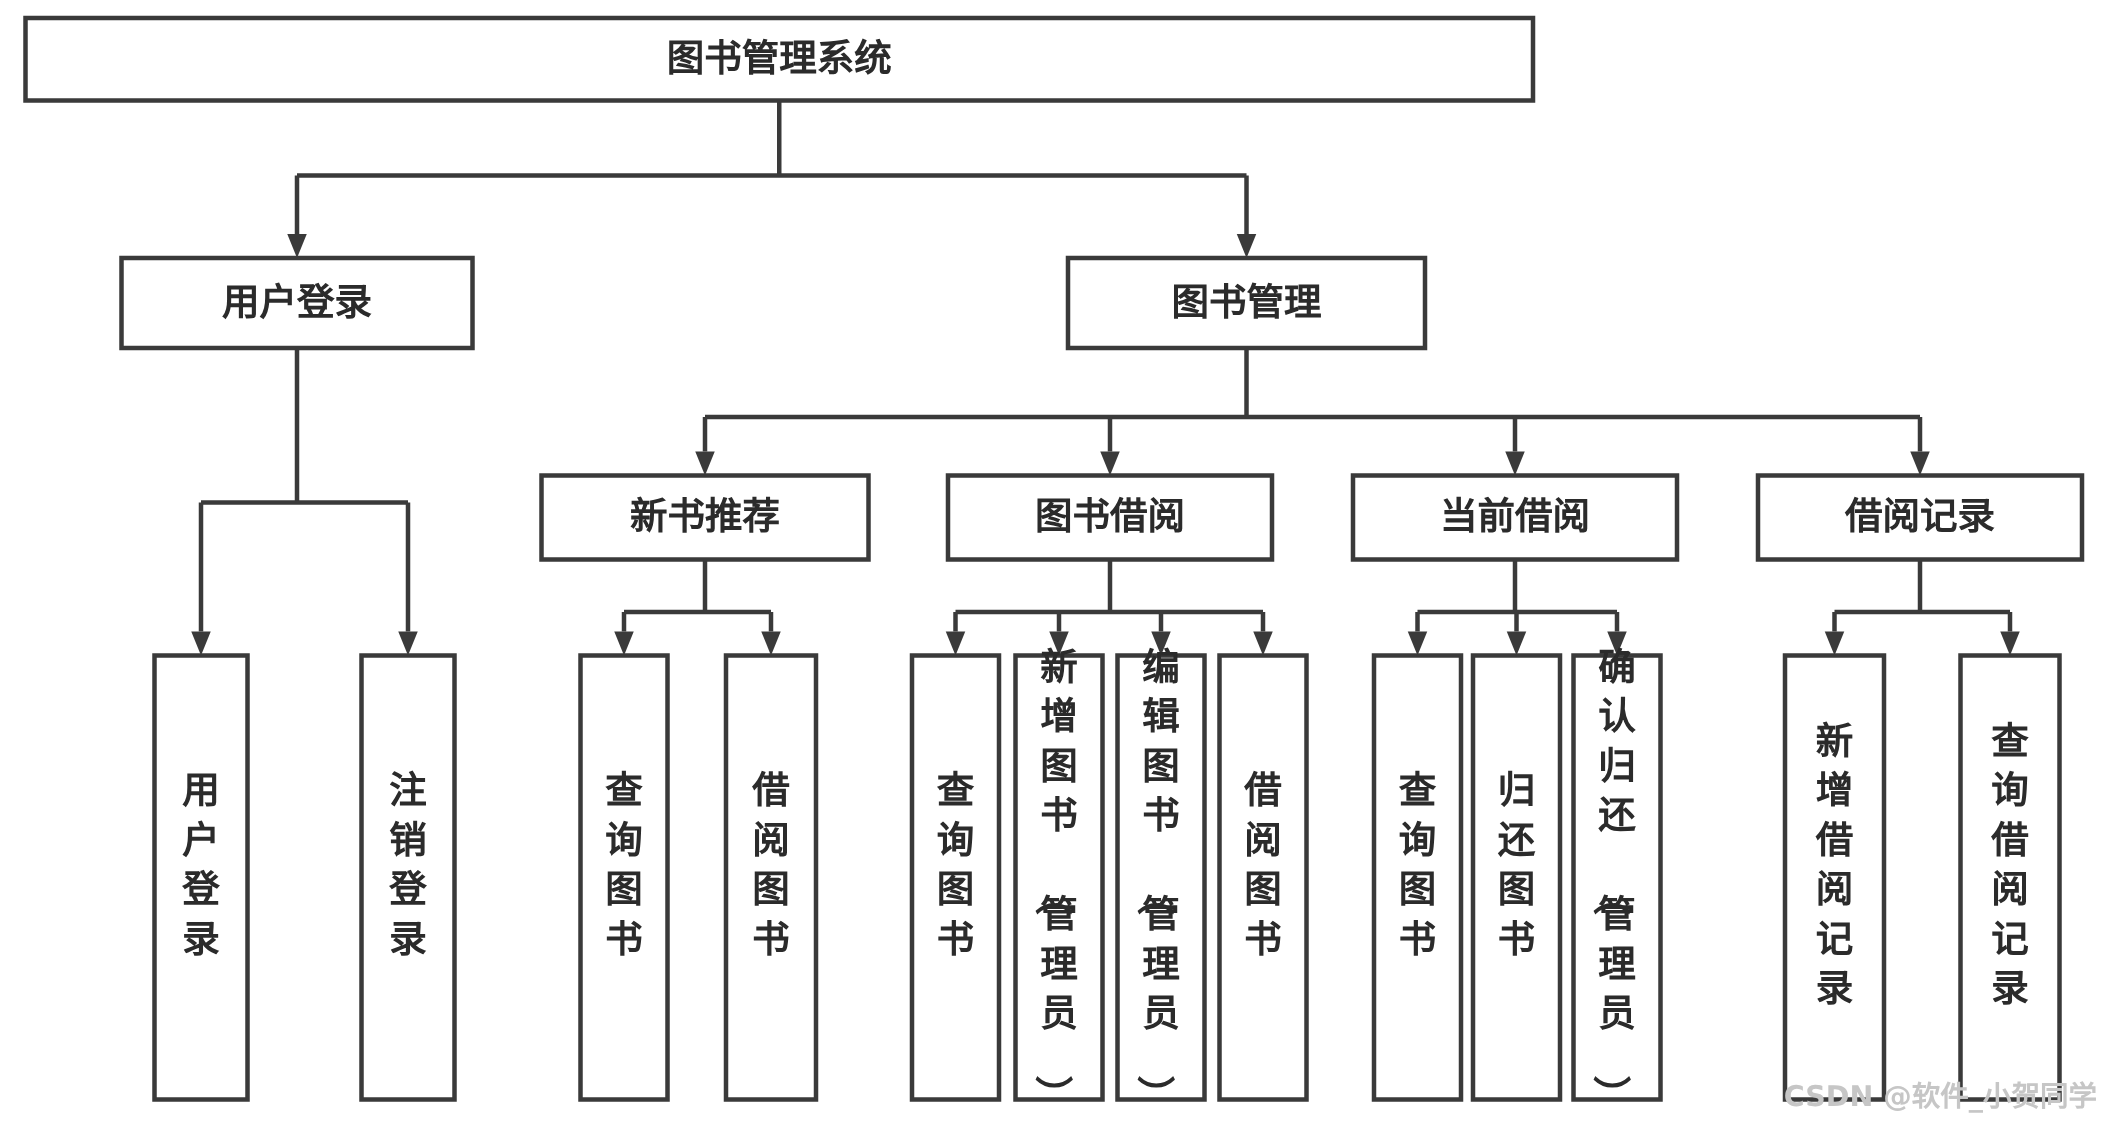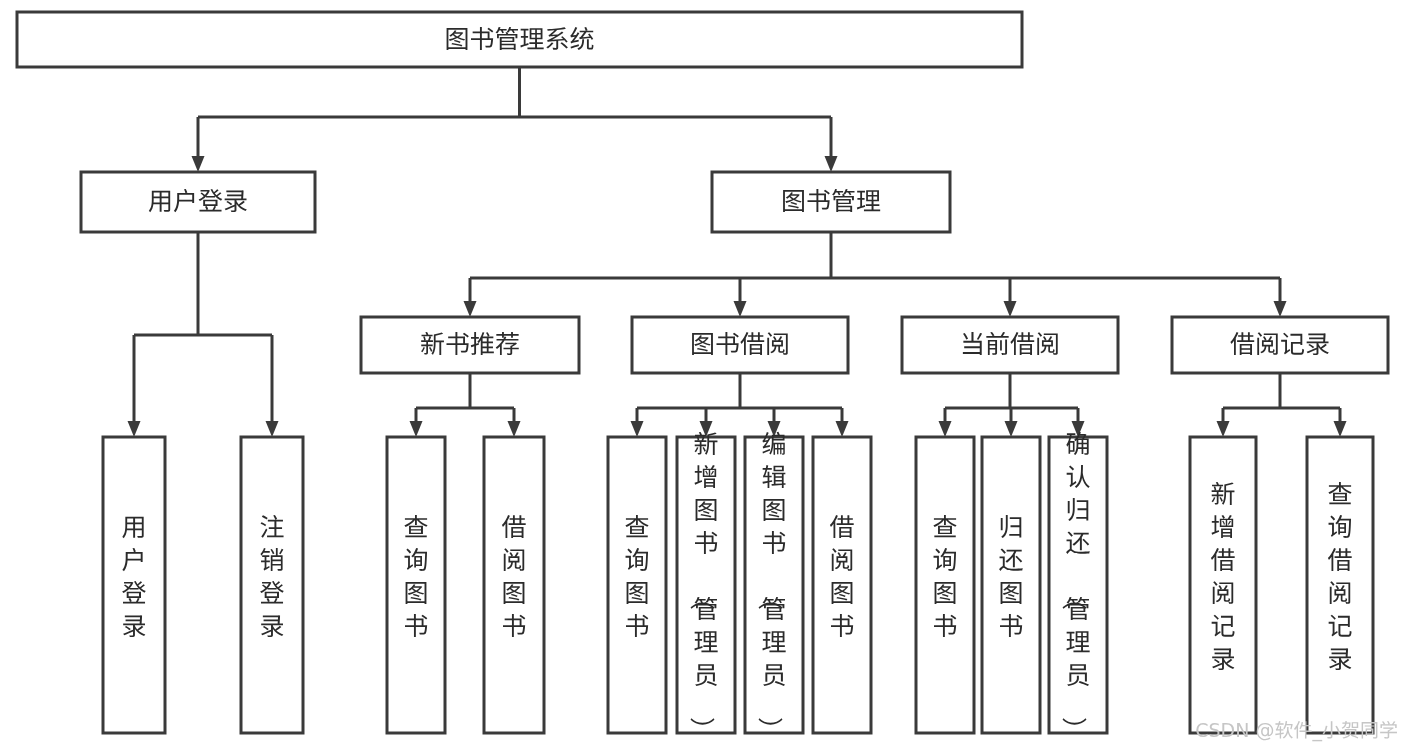--- a/index.html
+++ b/index.html
@@ -14,20 +14,21 @@
     position: relative;
     overflow: hidden;
     font-family: "DejaVu Sans", "Liberation Sans", sans-serif;
   }
   #diagram-root {
     position: absolute;
     left: 0;
     top: 0;
     width: 1405px;
     height: 747px;
+    font-weight: bold;
   }
   svg.tree-canvas {
     display: block;
     width: 1405px;
     height: 747px;
   }
   .node-box {
     fill: #ffffff;
     stroke: #3a3a3a;
     stroke-width: 3;

